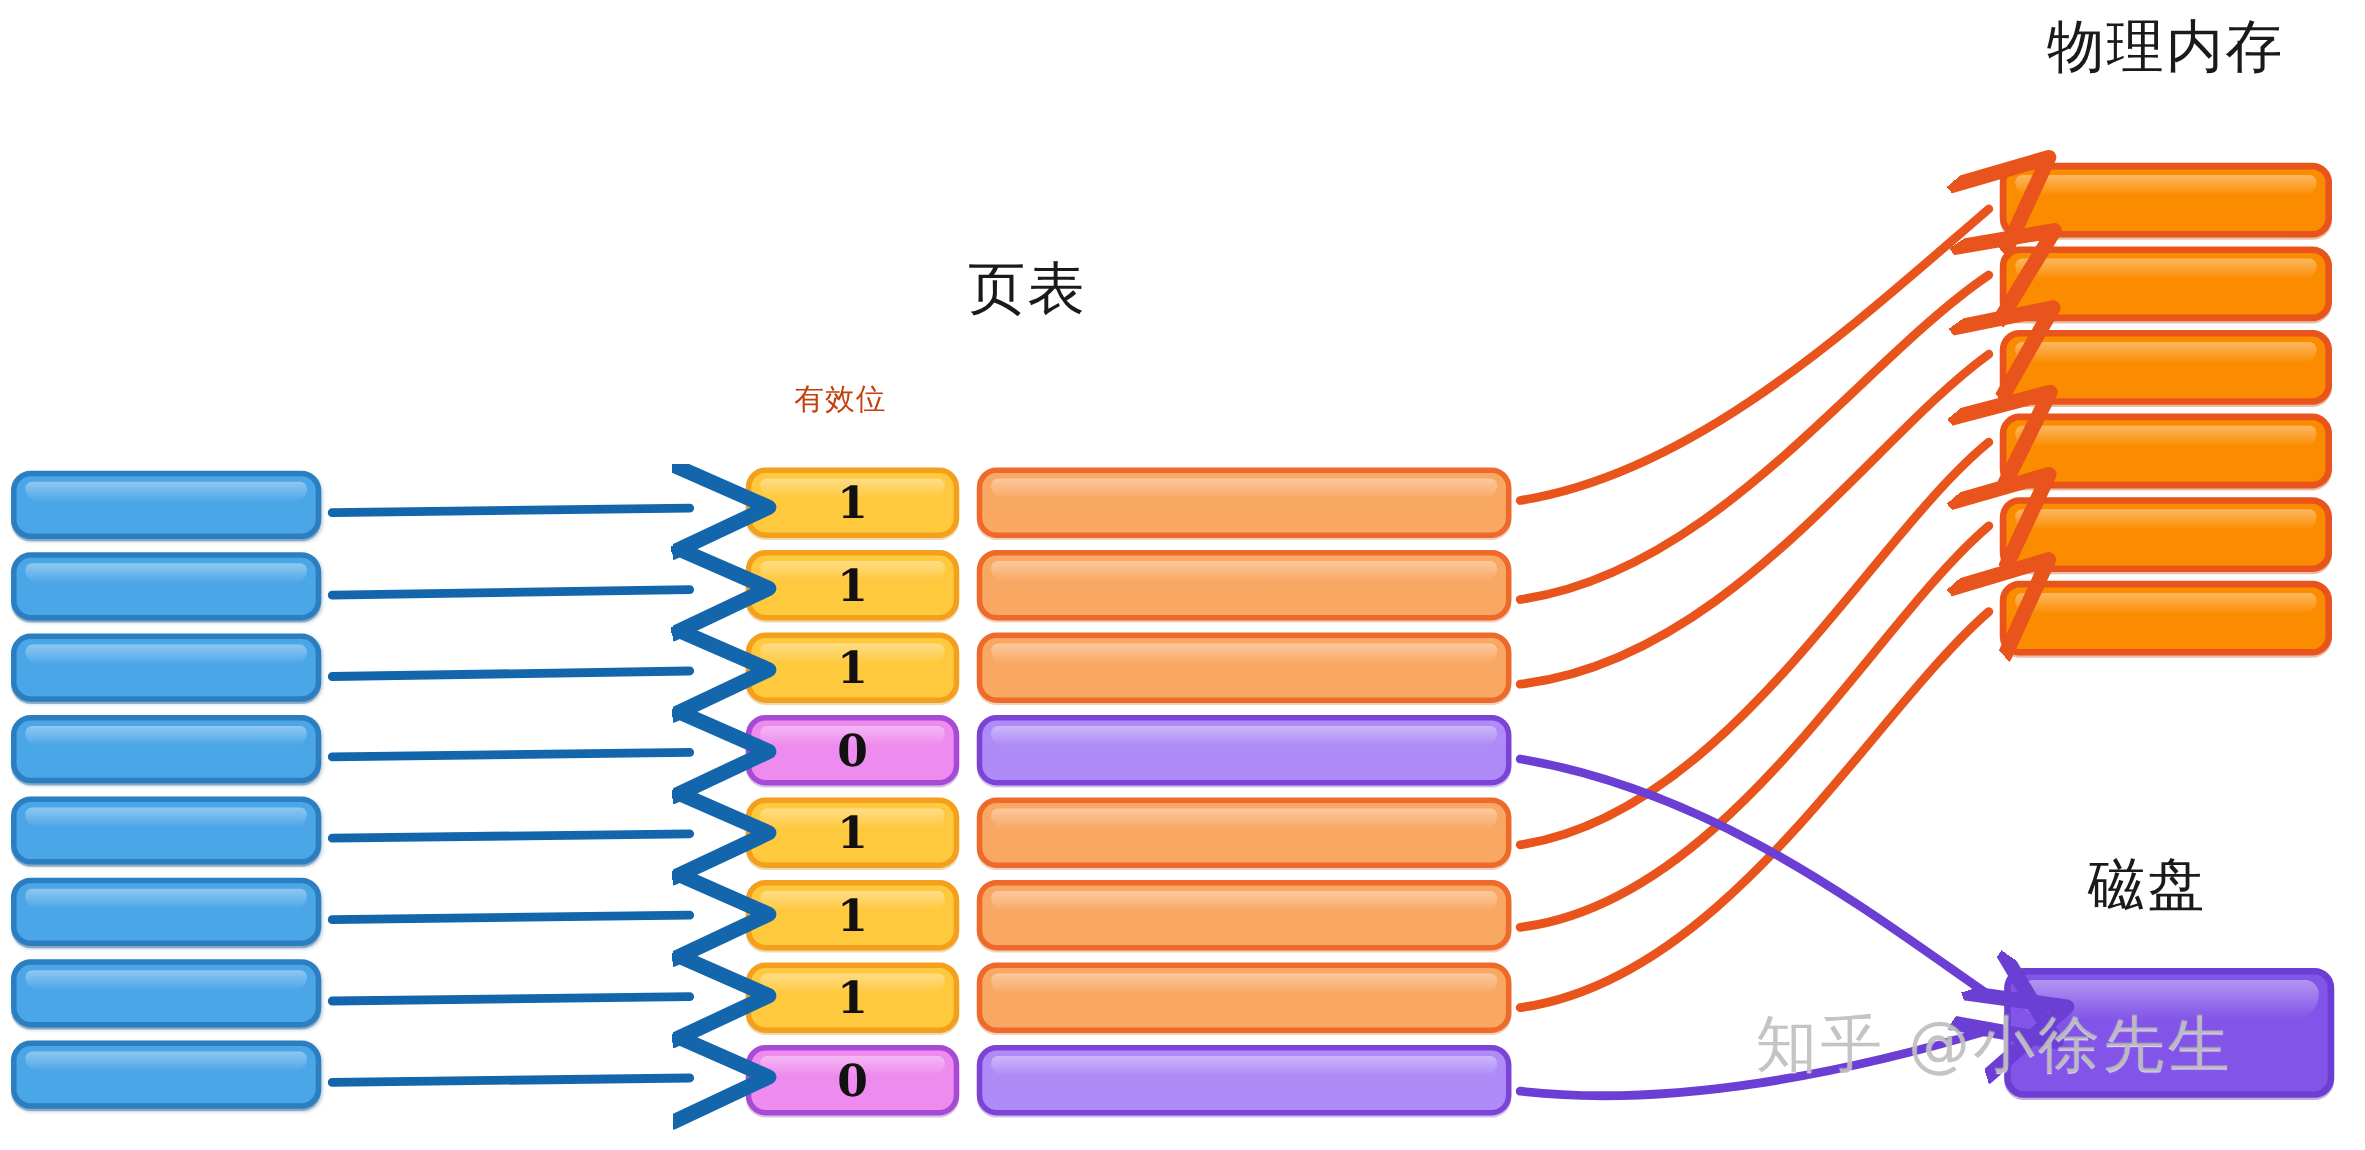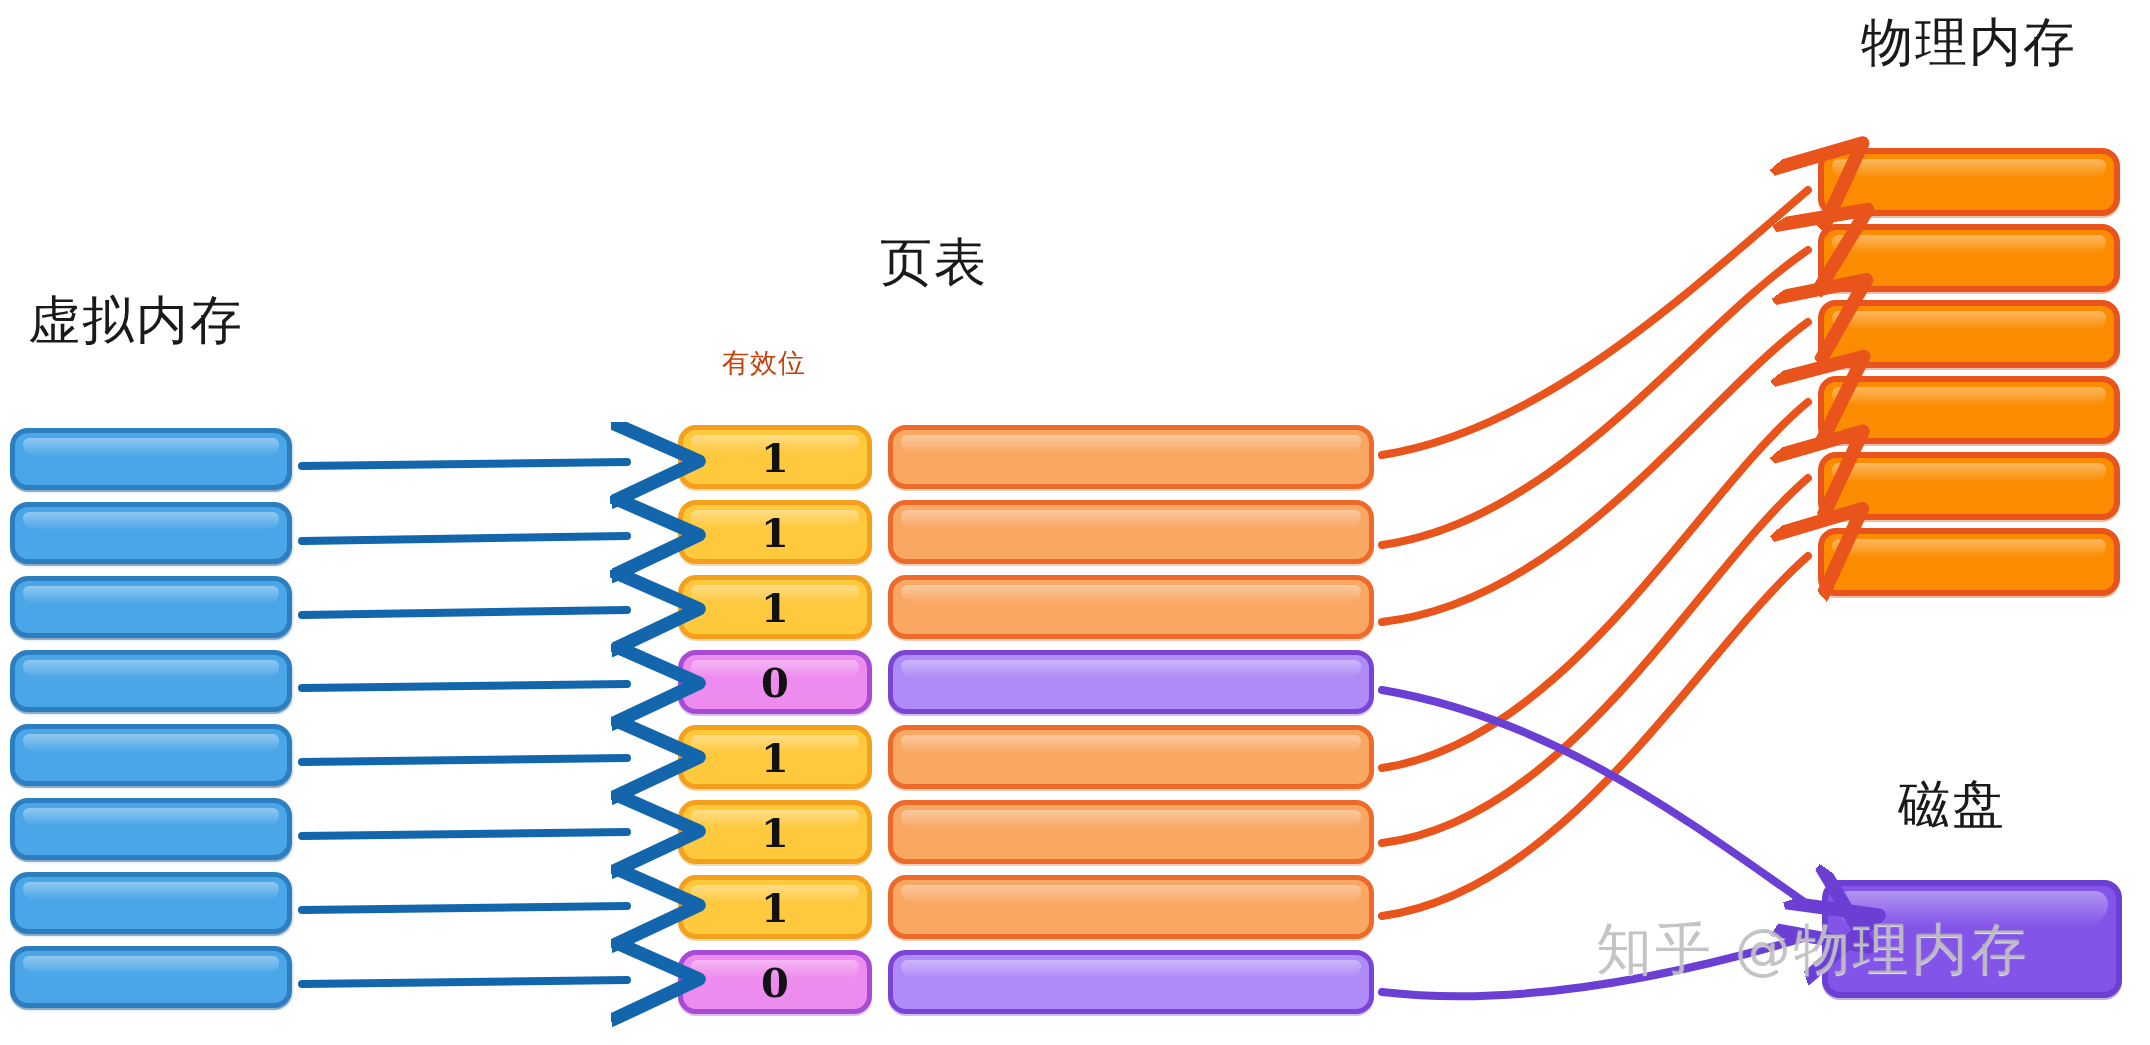--- a/index.html
+++ b/index.html
@@ -133,21 +133,20 @@
     font-weight: 500;
     z-index: 8;
     text-shadow: 0 1px 1px rgba(255,255,255,.85);
   }
 </style>
 </head>
 <body>
 
 <div id="canvas">
 
-  <div class="title" id="title-virtual-memory">虚拟内存</div>
 
   <div class="title" id="title-page-table">页表</div>
 
   <div class="title" id="title-physical-memory">物理内存</div>
 
   <div class="title" id="title-disk">磁盘</div>
 
   <div class="colhead" id="head-valid-bit">有效位</div>
 
 
@@ -235,15 +234,15 @@
       <path d="M1382,843 C1570,820 1700,570 1808,478"></path>
       <path d="M1382,916 C1570,890 1700,650 1808,556"></path>
     </g>
 
     <g stroke="#6B3FD4" stroke-width="8" fill="none" stroke-linecap="round" marker-end="url(#ah-purple)">
       <path d="M1382,690 C1560,720 1700,830 1810,906"></path>
       <path d="M1382,992 C1520,1008 1680,975 1810,936"></path>
     </g>
   </svg>
 
-  <div id="watermark">知乎 @物理内存</div>
+  <div id="watermark">知乎 @小徐先生</div>
 
 </div>
 
 </body></html>

